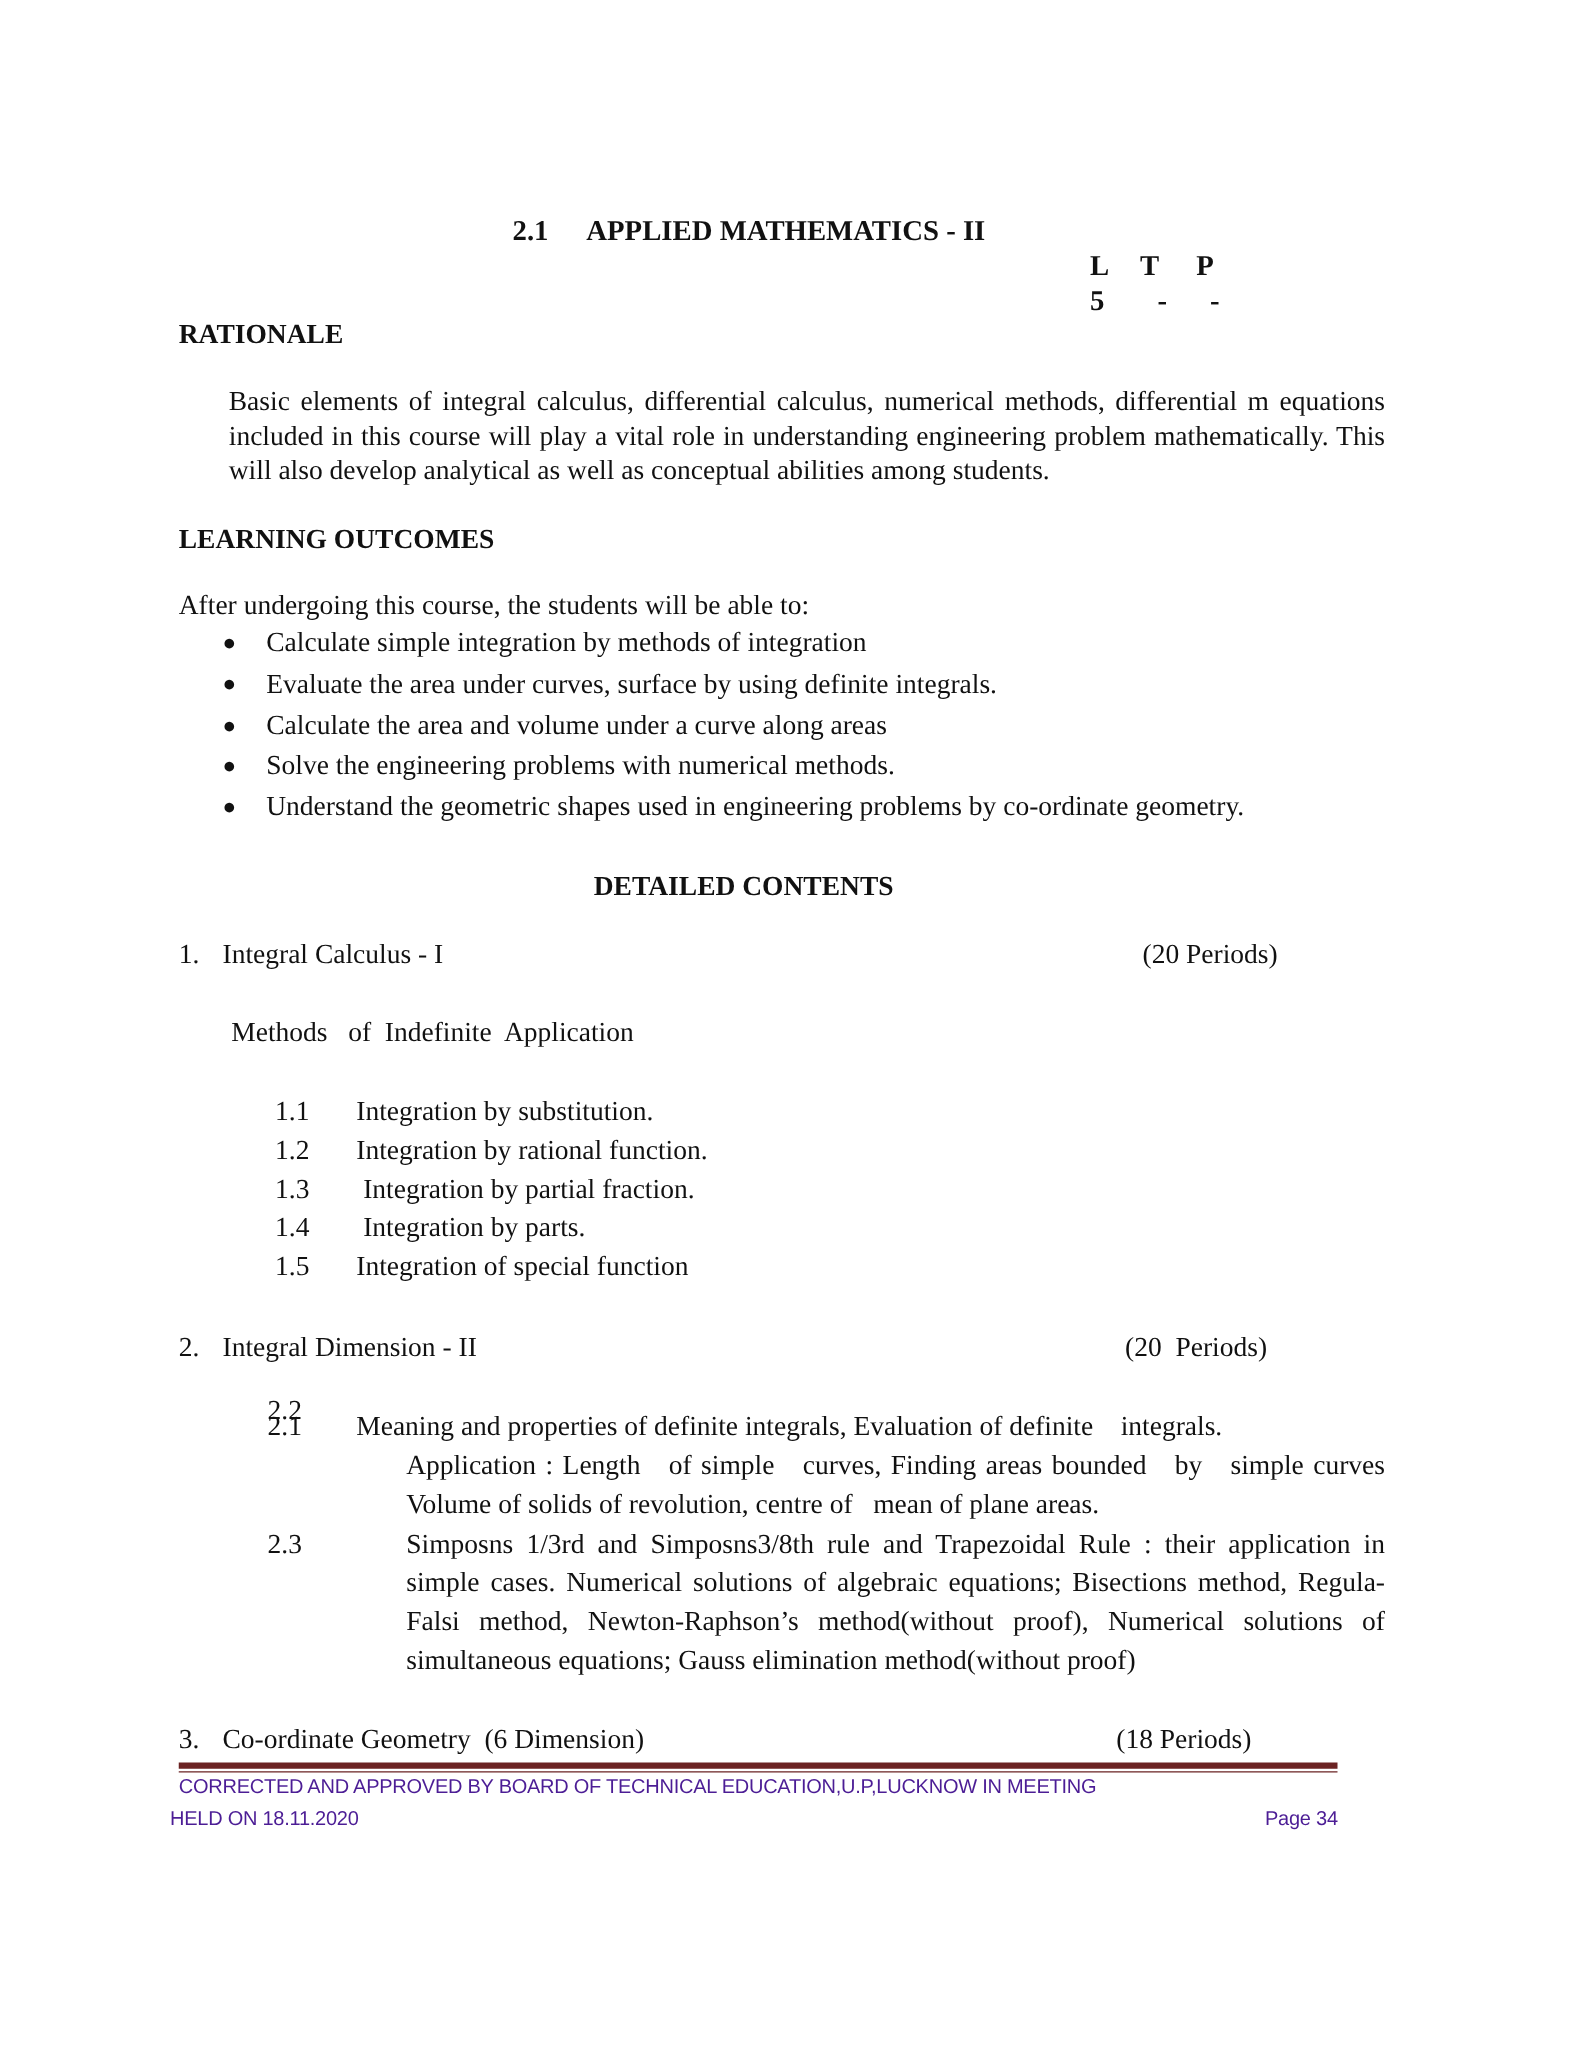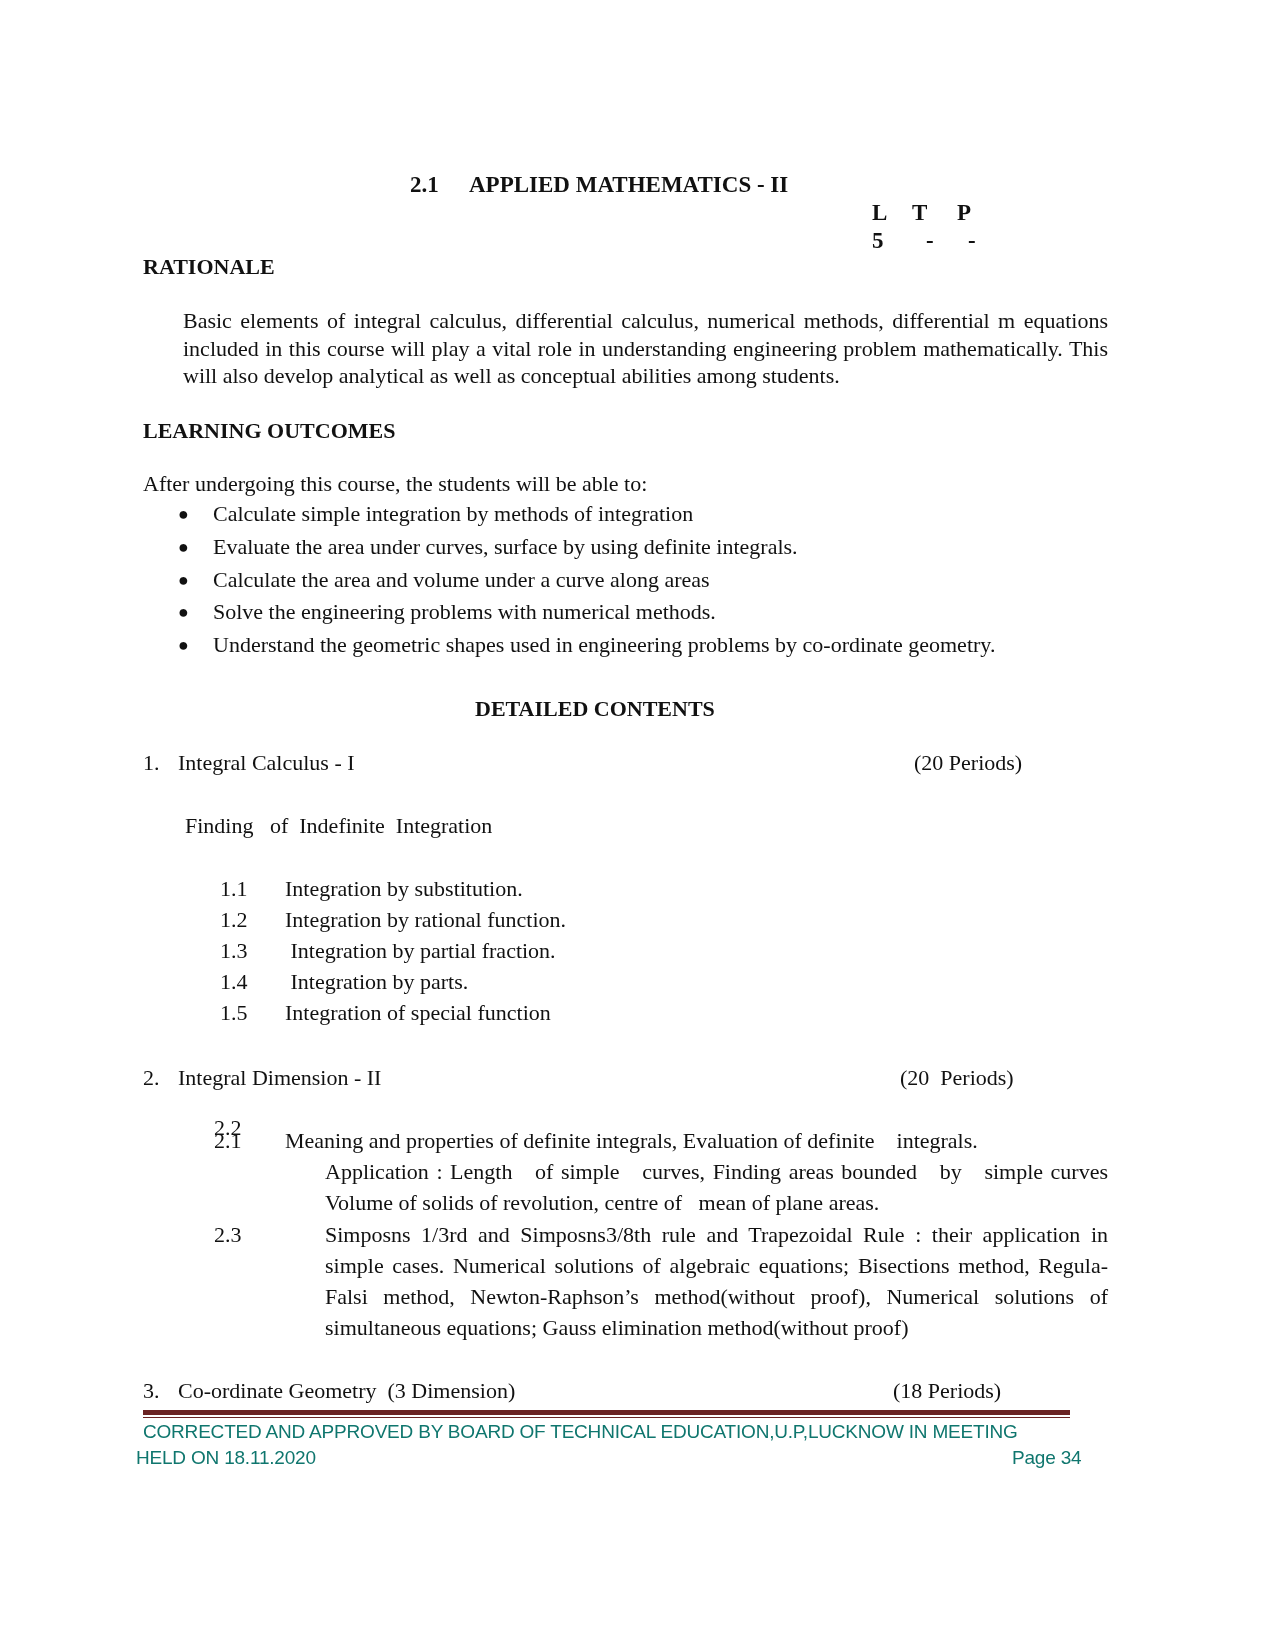--- a/index.html
+++ b/index.html
@@ -6,21 +6,21 @@
   body { width: 1275px; height: 1651px; position: relative; overflow: hidden;
          font-family: "Liberation Serif", "DejaVu Serif", serif; color: #111; }
   .abs { position: absolute; white-space: nowrap; }
   .t { font-size: 22px; line-height: 1; }
   .b { font-weight: bold; }
   .title { font-size: 23px; font-weight: bold; }
   .just { white-space: normal; text-align: justify; text-align-last: left; font-size: 22px; line-height: 27.5px; margin-left: 40px; }
   .bullet { position: absolute; font-size: 18px; }
   .footer-rule-thick { position: absolute; left: 143px; width: 927px; top: 1410px; height: 5px; background: #6b2323; }
   .footer-rule-thin { position: absolute; left: 143px; width: 927px; top: 1417px; height: 1px; background: #6b2323; }
-  .footer { font-family: "Liberation Sans", "DejaVu Sans", sans-serif; font-size: 19px; color: #0f766e; letter-spacing: -0.2px; }
+  .footer { font-family: "Liberation Sans", "DejaVu Sans", sans-serif; font-size: 16px; color: #4c1d95; letter-spacing: -0.2px; }
 </style>
 </head>
 <body>
 
 <div class="abs title" style="left:410px; top:172px;">2.1</div>
 <div class="abs title" style="left:469px; top:172px;">APPLIED MATHEMATICS - II</div>
 
 <div>
   <div class="abs title" style="left:872px; top:200px;">L</div>
   <div class="abs title" style="left:912px; top:200px;">T</div>
@@ -48,21 +48,21 @@
   <div class="bullet" style="left:178px; top:635px;">●</div>
   <div class="abs t" style="left:213px; top:634px;">Understand the geometric shapes used in engineering problems by co-ordinate geometry.</div>
 </div>
 
 <div class="abs t b" style="left:475px; top:698px;">DETAILED CONTENTS</div>
 
 <div>
   <div class="abs t" style="left:143px; top:752px;">1.</div>
   <div class="abs t" style="left:178px; top:752px;">Integral Calculus - I</div>
   <div class="abs t" style="left:914px; top:752px;">(20 Periods)</div>
-  <div class="abs t" style="left:185px; top:815px; white-space:pre;">Finding   of  Indefinite  Integration</div>
+  <div class="abs t" style="left:185px; top:815px; white-space:pre;">Methods   of  Indefinite  Application</div>
 
   <div class="abs t" style="left:220px; top:878px;">1.1</div>
   <div class="abs t" style="left:285px; top:878px; white-space:pre;text-align:right;">Integration by substitution.</div>
   <div class="abs t" style="left:220px; top:909px;">1.2</div>
   <div class="abs t" style="left:285px; top:909px; white-space:pre;">Integration by rational function.</div>
   <div class="abs t" style="left:220px; top:940px;text-align:right;">1.3</div>
   <div class="abs t" style="left:285px; top:940px; white-space:pre;"> Integration by partial fraction.</div>
   <div class="abs t" style="left:220px; top:971px;text-align:center;">1.4</div>
   <div class="abs t" style="left:285px; top:971px; white-space:pre;"> Integration by parts.</div>
   <div class="abs t" style="left:220px; top:1002px;">1.5</div>
@@ -79,21 +79,21 @@
 
   <div class="abs t" style="left:214px; top:1117px;">2.2</div>
   <div class="abs just" style="left:285px; top:1156px; width:783px; line-height:31px; white-space:pre-wrap;">Application : Length   of simple   curves, Finding areas bounded   by   simple curves Volume of solids of revolution, centre of   mean of plane areas.</div>
 
   <div class="abs t" style="left:214px; top:1224px;">2.3</div>
   <div class="abs just" style="left:285px; top:1219px; width:783px; line-height:31px;">Simposns 1/3rd and Simposns3/8th rule and Trapezoidal Rule : their application in simple cases.  Numerical solutions of algebraic  equations; Bisections method, Regula-Falsi  method,  Newton-Raphson’s  method(without  proof),  Numerical solutions of simultaneous equations; Gauss elimination method(without proof)</div>
 </div>
 
 <div>
   <div class="abs t" style="left:143px; top:1380px;">3.</div>
-  <div class="abs t" style="left:178px; top:1380px; white-space:pre;">Co-ordinate Geometry  (3 Dimension)</div>
+  <div class="abs t" style="left:178px; top:1380px; white-space:pre;">Co-ordinate Geometry  (6 Dimension)</div>
   <div class="abs t" style="left:893px; top:1380px;">(18 Periods)</div>
 </div>
 
 <div class="footer-rule-thick"></div>
 <div class="footer-rule-thin"></div>
 <div class="abs footer" style="left:143px; top:1421px;">CORRECTED AND APPROVED BY BOARD OF TECHNICAL EDUCATION,U.P,LUCKNOW IN MEETING</div>
 <div class="abs footer" style="left:136px; top:1447px;">HELD ON 18.11.2020</div>
 <div class="abs footer" style="left:1012px; top:1447px;text-align:right;">Page 34</div>
 
 </body></html>

